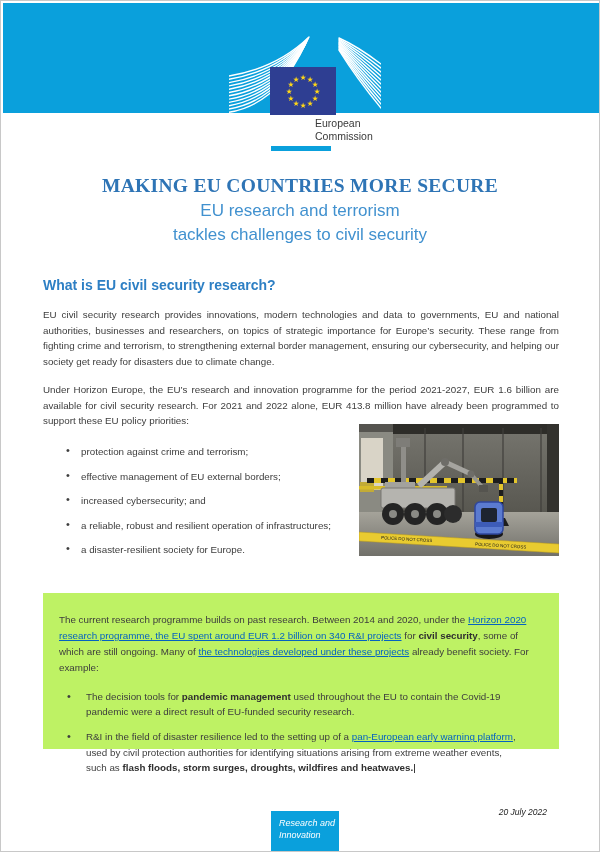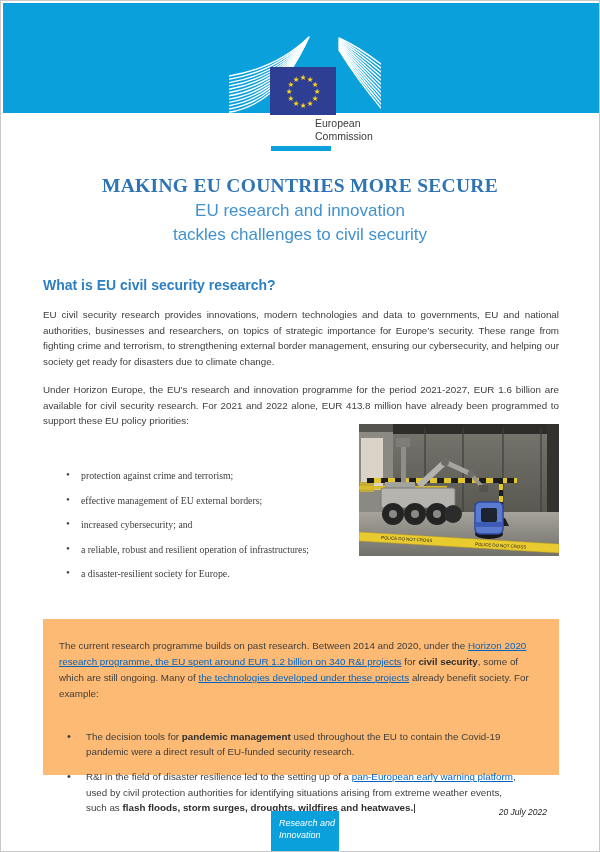--- a/index.html
+++ b/index.html
@@ -18,32 +18,32 @@
   .doc-title { position: absolute; left: 0; top: 174px; width: 100%; text-align: center;
     color: #2e74b5; font-size: 19.5px; font-weight: 700; letter-spacing: 0.3px; font-family: Liberation Serif, serif; }
   .doc-subtitle { position: absolute; left: 0; top: 198px; width: 100%; text-align: center;
     color: #4191cf; font-size: 17px; line-height: 24px; }
   
   .sec-heading { position: absolute; left: 42px; top: 276px; color: #2d7fc4; font-size: 14px; font-weight: 700; }
   .para { position: absolute; left: 42px; width: 516px; font-size: 9.8px; line-height: 15.5px;
     color: #3d3d3d; text-align: justify; }
   .para1 { top: 306px; }
   .para2 { top: 381px; }
-  .policy-list { position: absolute; left: 42px; top: 468px; width: 330px; list-style: none; font-family: Liberation Serif, serif; }
+  .policy-list { position: absolute; left: 42px; top: 444px; width: 330px; list-style: none; }
   .policy-list li { position: relative; padding-left: 38px; margin-bottom: 11.5px;
     font-size: 9.8px; line-height: 13px; color: #3d3d3d; }
   .policy-list li::before { content: "•"; position: absolute; left: 23px; top: -1px; font-size: 11px; color: #3d3d3d; }
   .photo { position: absolute; left: 358px; top: 423px; width: 200px; height: 132px; }
   
-  .hbox { position: absolute; left: 42px; top: 618px; width: 516px; height: 156px;
-    background: #fdba74; padding: 19px 14px 0 16px; }
+  .hbox { position: absolute; left: 42px; top: 592px; width: 516px; height: 156px;
+    background: #bef264; padding: 19px 14px 0 16px; }
   .hbox p { font-size: 9.8px; line-height: 16px; color: #3d3d3d; }
   .hbox .lnk { color: #0563c1; text-decoration: underline; cursor: pointer; }
   .hbox b { font-weight: 700; color: #2f2f2f; }
-  .hbox-list { list-style: none; margin-top: 27px; }
+  .hbox-list { list-style: none; margin-top: 13px; }
   .hbox-list li { position: relative; padding-left: 27px; padding-right: 26px; margin-bottom: 10px;
     font-size: 9.8px; line-height: 15.2px; color: #3d3d3d; }
   .hbox-list li::before { content: "•"; position: absolute; left: 8px; top: 0; font-size: 11px; color: #3d3d3d; }
   .cursor-bar { font-weight: 400; color: #000; }
   
   .footer-banner { position: absolute; left: 270px; top: 810px; width: 68px; height: 50px;
     background: #0aa0dc; color: #ffffff; font-style: italic; font-size: 9px; line-height: 11.5px;
     padding: 7px 0 0 8px; }
   .footer-date { position: absolute; right: 52px; top: 806px; font-style: italic; font-size: 8.5px; color: #222222; text-align: center; }
 </style>
@@ -100,21 +100,21 @@
     </svg>
   </div>
   <div class="logo-caption">
     <div>European</div>
     <div>Commission</div>
   </div>
   <div class="logo-underline"></div>
 
   <h1 class="doc-title">MAKING EU COUNTRIES MORE SECURE</h1>
   <div class="doc-subtitle">
-    <div>EU research and innovation</div>
+    <div>EU research and terrorism</div>
     <div>tackles challenges to civil security</div>
   </div>
 
   <h2 class="sec-heading">What is EU civil security research?</h2>
   <p class="para para1">EU civil security research provides innovations, modern technologies and data to governments, EU and national authorities, businesses and researchers, on topics of strategic importance for Europe’s security. These range from fighting crime and terrorism, to strengthening external border management, ensuring our cybersecurity, and helping our society get ready for disasters due to climate change.</p>
   <p class="para para2">Under Horizon Europe, the EU’s research and innovation programme for the period 2021-2027, EUR 1.6 billion are available for civil security research. For 2021 and 2022 alone, EUR 413.8 million have already been programmed to support these EU policy priorities:</p>
 
   <ul class="policy-list">
     <li>protection against crime and terrorism;</li>
     <li>effective management of EU external borders;</li>

